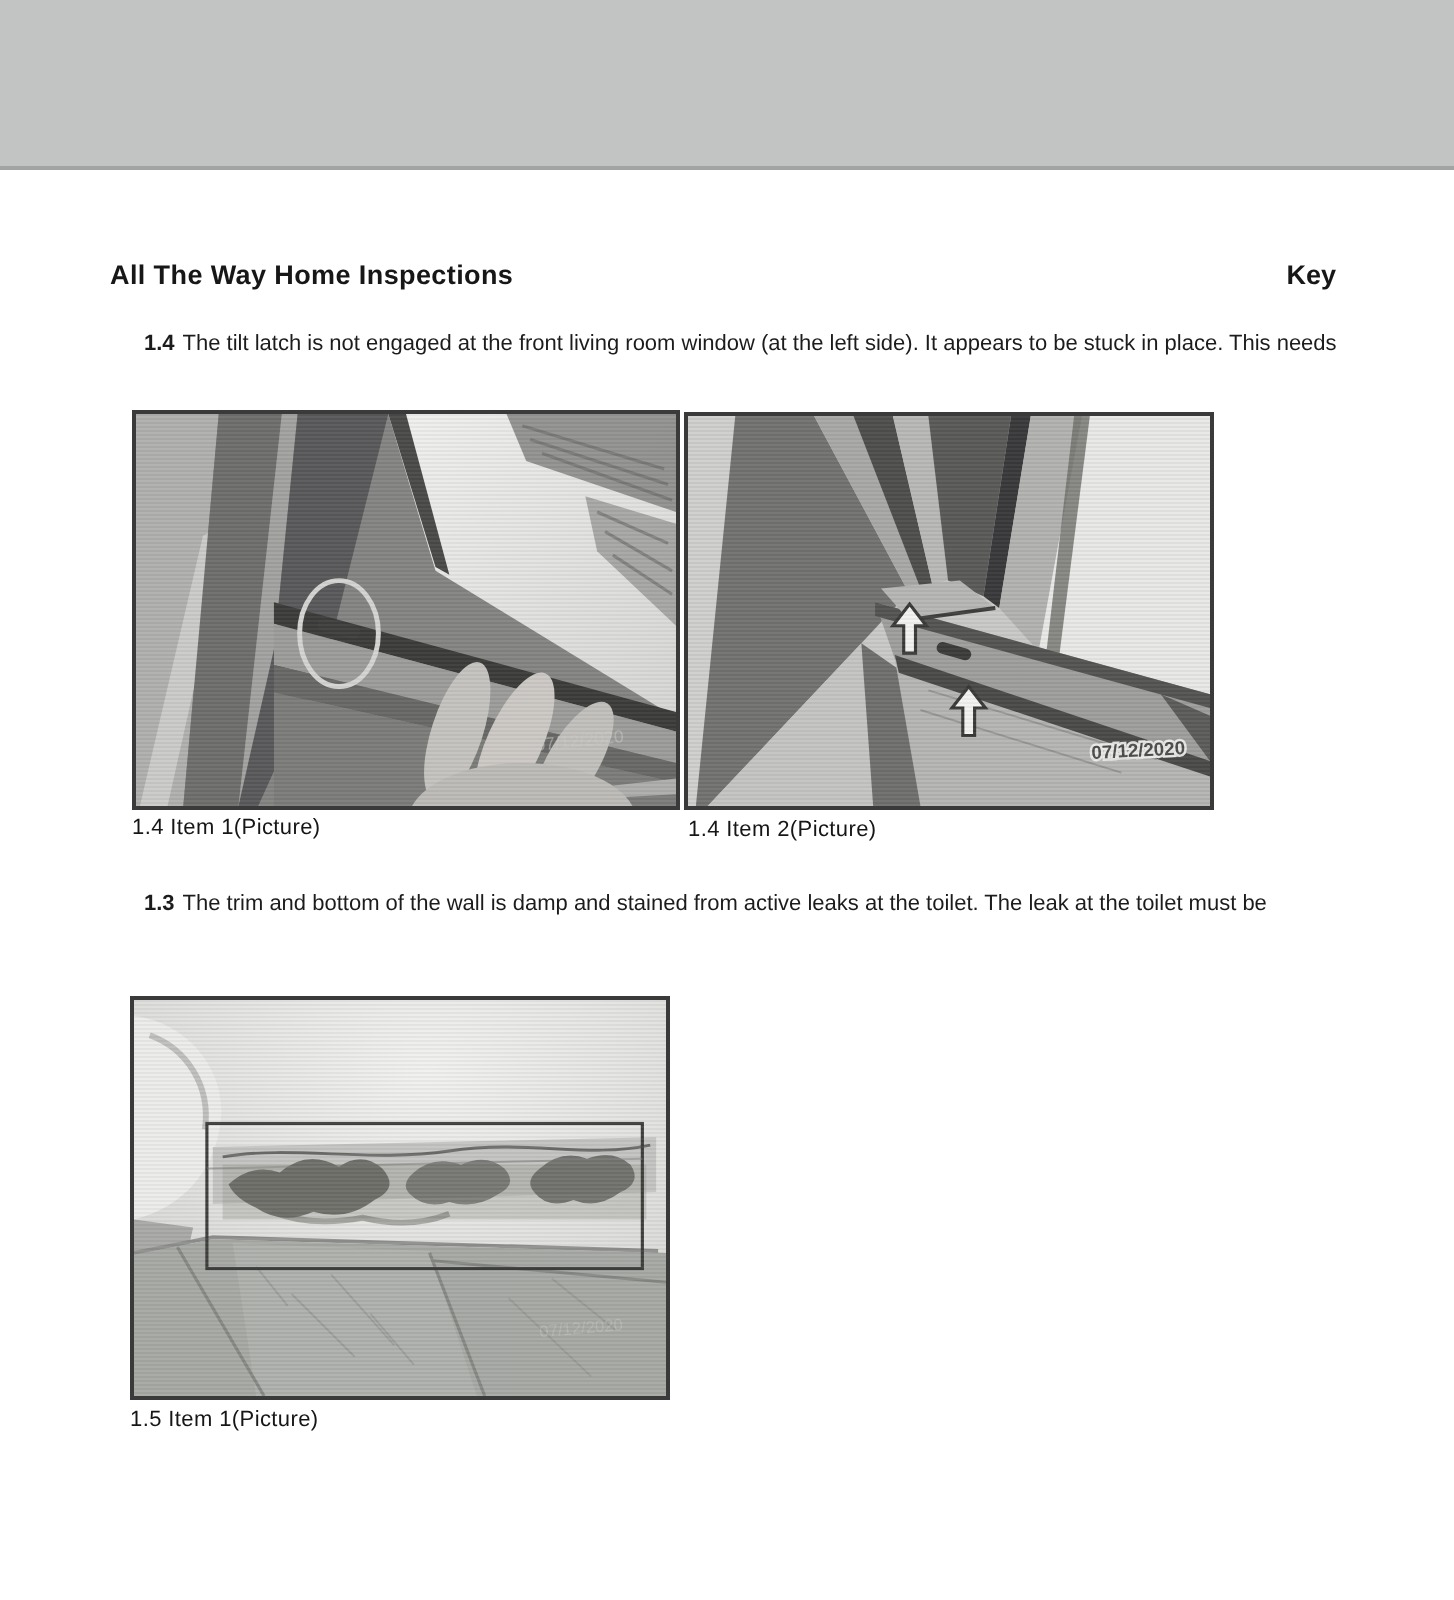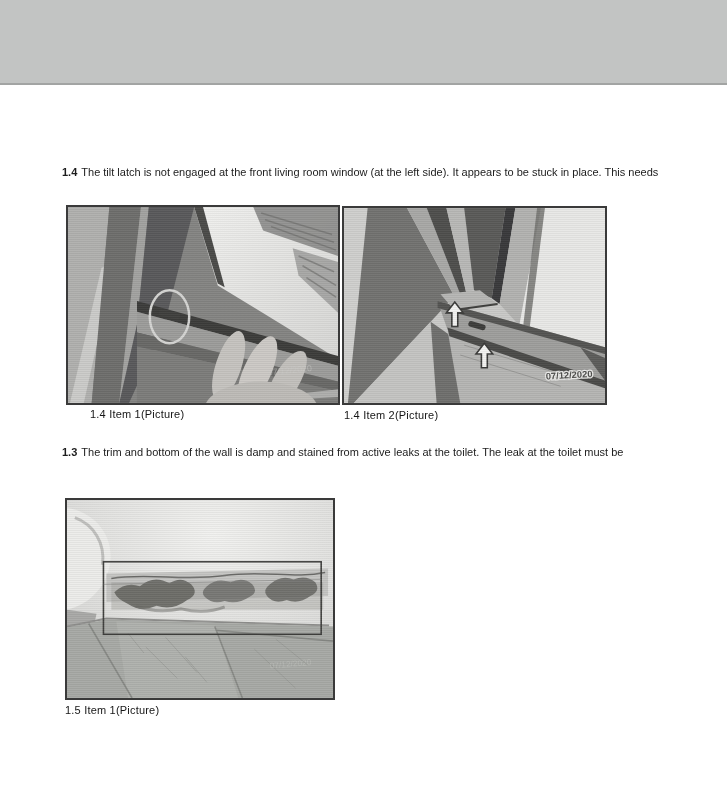--- a/index.html
+++ b/index.html
@@ -10,39 +10,43 @@
   .top-bar { position:absolute; left:0; top:0; width:727px; height:85px;
              background:#c2c4c3; border-bottom:2px solid #a2a4a3; }
 
   .header-row { position:absolute; left:55px; top:130px; right:59px;
                 display:flex; justify-content:space-between; align-items:baseline; }
   .company { font-size:13.5px; font-weight:bold; letter-spacing:.2px; color:#171717; }
   .key-label { font-size:13.5px; font-weight:bold; color:#171717; }
 
   .para { position:absolute; font-size:11px; line-height:18px; color:#1c1c1c; white-space:nowrap; }
   .para .pline { white-space:nowrap; }
-  .fnum { font-weight:bold; margin-right:4px; }
+  .fnum { font-weight:bold; margin-right:4px;margin-left:10px; }
   .para-15 { line-height:17px; }
 
   .photo { position:absolute; border:2px solid #3a3a3a; background:#9a9a98; overflow:hidden; }
   .photo svg { display:block; width:100%; height:100%; }
   .photo::after { content:""; position:absolute; inset:0; pointer-events:none;
      background:repeating-linear-gradient(0deg, rgba(255,255,255,.04) 0 1px, rgba(0,0,0,.045) 1px 2px); }
 
   .caption { position:absolute; font-size:11px; color:#161616; letter-spacing:.2px; }
 
   svg text { font-family:"Liberation Sans", sans-serif; }
 </style>
 </head>
 <body>
 
 <div class="screen">
 
   <div class="top-bar"></div>
 
+  <div class="header-row">
+    <span class="company">All The Way Home Inspections</span>
+    <span class="key-label">Key</span>
+  </div>
 
   <div class="para" style="left:62px; top:163px;">
     <div class="pline"><span class="fnum">1.4</span><span>The tilt latch is not engaged at the front living room window (at the left side). It appears to be stuck in place. This needs</span></div>
   </div>
 
   <div class="photo" style="left:66px; top:205px; width:274px; height:200px;">
     <svg viewBox="0 0 274 200" preserveAspectRatio="none">
       <defs>
         <linearGradient id="p1glass" x1="0" y1="0" x2="1" y2="1">
           <stop offset="0" stop-color="#f0f0ee"></stop>
@@ -116,21 +120,21 @@
       <g fill="#f2f2f0" stroke="#3a3a38" stroke-width="1.6">
         <path transform="translate(104,96)" d="M0,11 L8.5,0 L17,11 L11.5,11 L11.5,25 L5.5,25 L5.5,11 Z"></path>
       </g>
       <g fill="#f2f2f0" stroke="#3a3a38" stroke-width="1.6">
         <path transform="translate(134,138)" d="M0,11 L8.5,0 L17,11 L11.5,11 L11.5,25 L5.5,25 L5.5,11 Z"></path>
       </g>
       <text x="205" y="175" font-size="9.5" font-weight="bold" fill="#4d4d4b" stroke="#e8e8e6" stroke-width="2.5" paint-order="stroke" transform="rotate(-3 205 175)">07/12/2020</text>
     </svg>
   </div>
 
-  <div class="caption" style="left:66px; top:408px;margin-left:24px;">1.4 Item 1(Picture)</div>
+  <div class="caption" style="left:66px; top:408px;">1.4 Item 1(Picture)</div>
   <div class="caption" style="left:344px; top:409px;">1.4 Item 2(Picture)</div>
 
   <div class="para para-15" style="left:62px; top:444px;">
     <div class="pline"><span class="fnum">1.3</span><span>The trim and bottom of the wall is damp and stained from active leaks at the toilet. The leak at the toilet must be</span></div>
   </div>
 
   <div class="photo" style="left:65px; top:498px; width:270px; height:202px;">
     <svg viewBox="0 0 270 202" preserveAspectRatio="none">
       <defs>
         <radialGradient id="p3wall" cx="0.55" cy="0.18" r="0.9">

